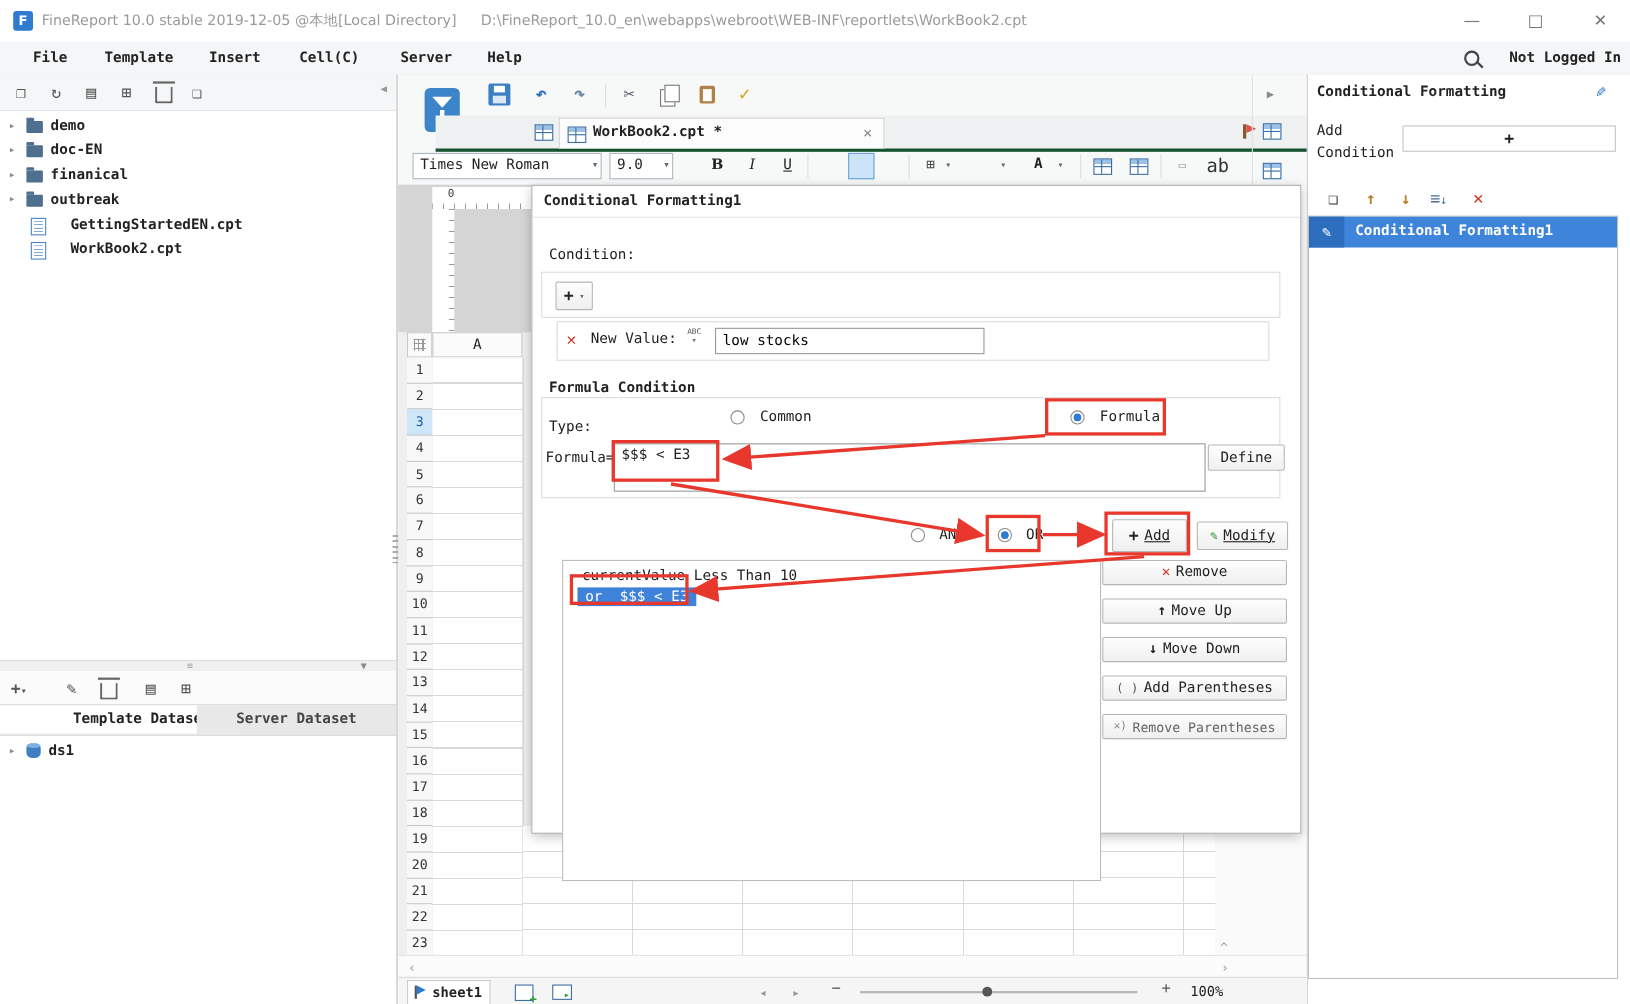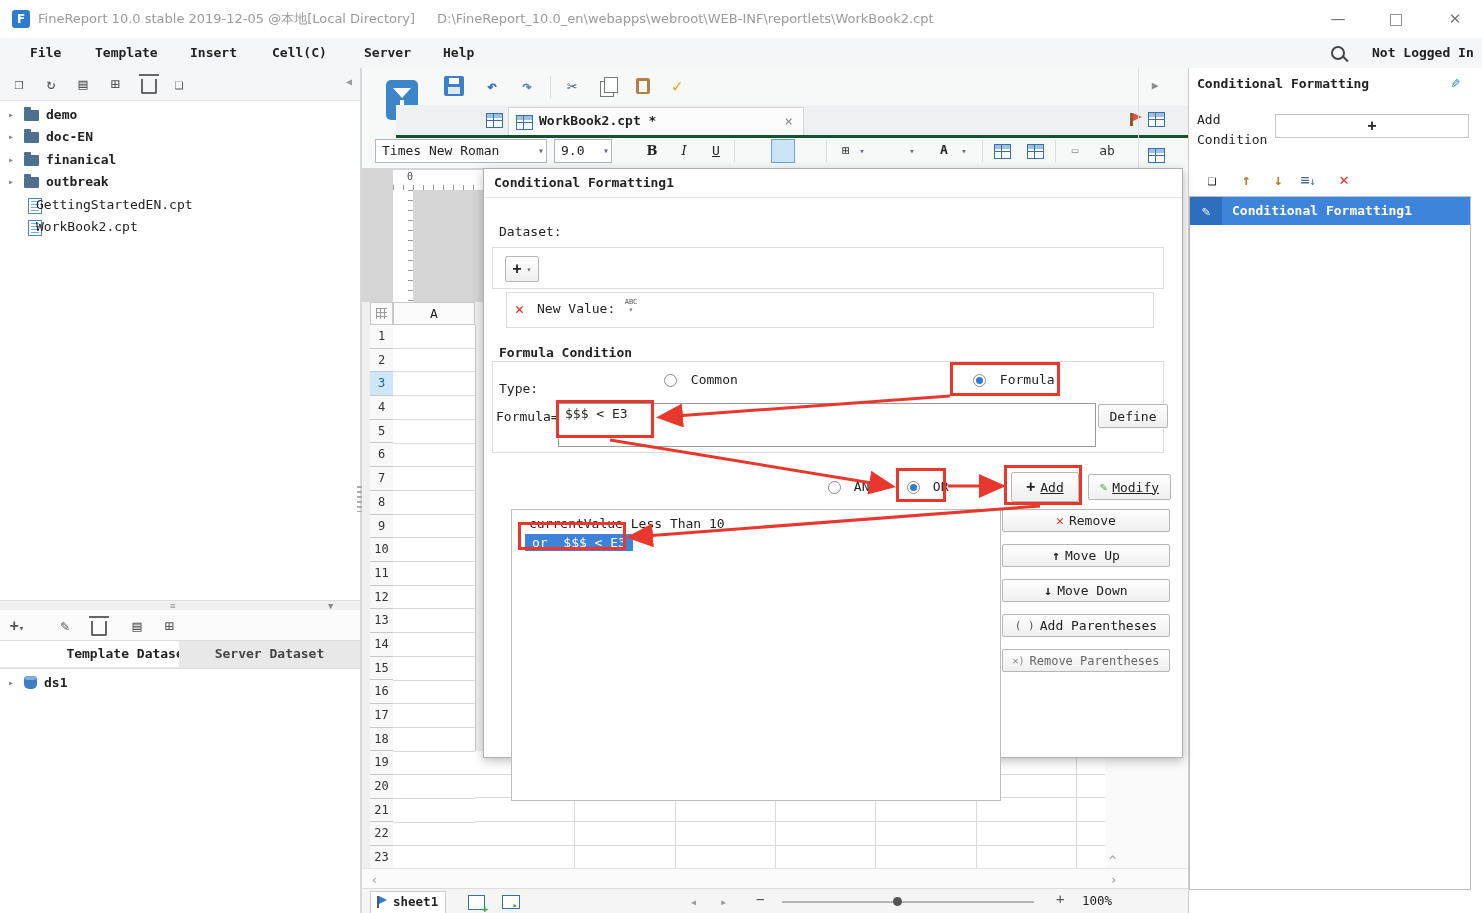--- a/index.html
+++ b/index.html
@@ -25,21 +25,21 @@
   .login{position:absolute;left:1372px;top:0;height:30px;line-height:30px;font-weight:600;font-size:13px;}
 
   
   .leftpanel{position:absolute;left:0;top:68px;width:360px;height:845px;background:#fff;}
   .lefttoolbar{position:absolute;left:0;top:0;width:360px;height:32px;background:#f5f6f7;border-bottom:1px solid #e6e6e6;}
   .ltb-icon{position:absolute;top:5px;width:22px;height:22px;text-align:center;line-height:22px;color:#555;font-size:15px;}
   .collapse-left{position:absolute;left:346px;top:8px;color:#9a9a9a;font-size:10px;}
   .tree-row{position:absolute;left:0;width:360px;height:22px;line-height:22px;white-space:nowrap;}
   .tree-row .tw{position:absolute;left:8px;color:#8a8a8a;font-size:10px;}
   .tree-row .lbl{position:absolute;left:46px;font-weight:600;}
-  .tree-row.filerow .lbl{left:36px;font-weight:400;}
+  .tree-row.filerow .lbl{left:64px;font-weight:700;}
   .i-folder{position:absolute;left:24px;top:6px;width:15px;height:11px;background:#4e6f8e;border-radius:1px;}
   .i-folder::before{content:"";position:absolute;top:-3px;left:0;width:7px;height:3px;background:#4e6f8e;border-radius:1px 1px 0 0;}
   .i-file{position:absolute;left:28px;top:4px;width:12px;height:14px;background:#fff;border:1px solid #4d85c4;}
   .i-file::before{content:"";position:absolute;left:2px;right:2px;top:2px;bottom:2px;
      background:repeating-linear-gradient(to bottom,#7fa9d8 0 1px,transparent 1px 3px);}
   .i-file.frm{border-color:#c98a3e;}
   .i-file.frm::before{background:repeating-linear-gradient(to bottom,#dcae6f 0 1px,transparent 1px 3px);}
   .hsplit{position:absolute;left:0;top:532px;width:360px;height:10px;background:#f0f0f0;border-top:1px solid #ddd;border-bottom:1px solid #ddd;}
   .hsplit .grip{position:absolute;left:170px;top:2px;color:#999;font-size:9px;line-height:6px;}
   .hsplit .dn{position:absolute;left:328px;top:0;color:#888;font-size:9px;}
@@ -316,21 +316,21 @@
       <span class="fmt" style="left:596px;width:12px;font-size:9px;color:#667">▾</span>
       <span class="tbsep" style="left:620px;top:5px"></span>
       <span class="fmt" style="left:628px">
           <span class="i-grid" style="left:4px;top:5px"></span>
         </span>
       <span class="fmt" style="left:661px">
           <span class="i-grid" style="left:4px;top:5px"></span>
         </span>
       <span class="tbsep" style="left:693px;top:5px"></span>
       <span class="fmt" style="left:701px;color:#888;font-size:11px">▭</span>
-      <span class="fmt" style="left:733px;font-size:13px;color:#333">ab</span>
+      <span class="fmt" style="left:733px;font-size:17px;color:#333">ab</span>
     </div>
 
     <div class="rsideicons">
       <span class="tbi" style="left:4px;top:6px;font-size:11px;color:#8a8a8a">▶</span>
       <span class="i-grid" style="left:9px;top:44px"></span>
       <span class="i-grid" style="left:9px;top:80px"></span>
     </div>
   </div>
 
   <div class="sheet">
@@ -375,34 +375,35 @@
     <span class="abs navglyph" style="left:747px;top:684px">^</span>
     <div class="bottomstrip">
       <span class="abs navglyph" style="left:9px;top:2px">‹</span>
       <span class="abs navglyph" style="left:748px;top:2px">›</span>
     </div>
   </div>
 
   <div class="dialog">
     <div class="dlg-title">Conditional Formatting1</div>
 
-    <div class="dlglabel" style="left:15px;top:55px">Dataset:</div>
+    <div class="dlglabel" style="left:15px;top:55px">Condition:</div>
     <div class="groupbox" style="left:8px;top:78px;width:672px;height:42px">
       <div class="btn" style="left:12px;top:8px;width:34px;height:26px">
         <span style="font-weight:700;font-size:15px">+</span>
         <span style="font-size:8px;color:#667">▾</span>
       </div>
     </div>
     <div class="groupbox" style="left:22px;top:123px;width:648px;height:36px">
       <span class="abs redx" style="left:8px;top:7px;font-size:15px">✕</span>
       <span class="abs" style="left:30px;top:8px">New Value:</span>
       <span class="abcicon" style="left:112px;top:5px">
         <span class="t">ABC</span>
         <span class="c">▾</span>
       </span>
+      <input class="finput" style="left: 143px; top: 5px; width: 245px; height: 24px;" value="low stocks">
     </div>
 
     <div class="dlglabel" style="left:15px;top:176px;font-weight:600">Formula Condition</div>
     <div class="groupbox" style="left:8px;top:192px;width:672px;height:92px"></div>
     <div class="dlglabel" style="left:15px;top:212px">Type:</div>
     <span class="abs" style="left:180px;top:203px">
       <span class="radio"></span>
       <span style="margin-left:6px">Common</span>
     </span>
     <span class="abs" style="left:489px;top:203px">

